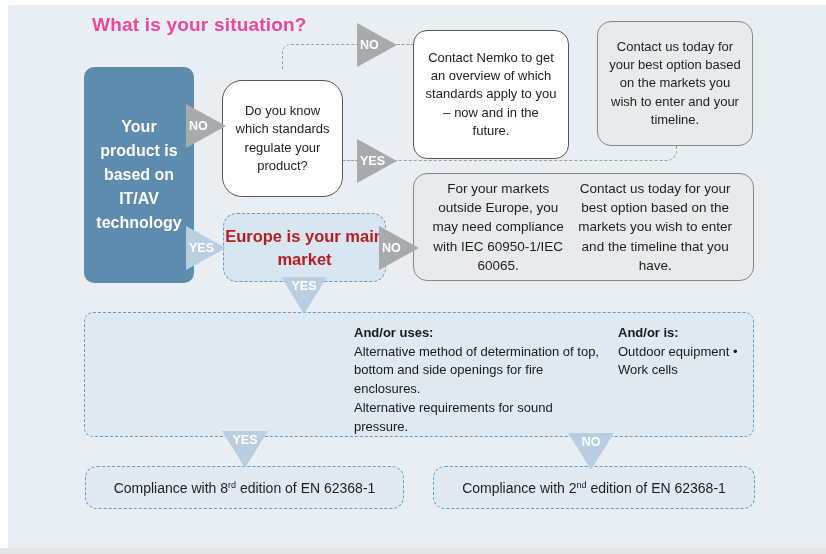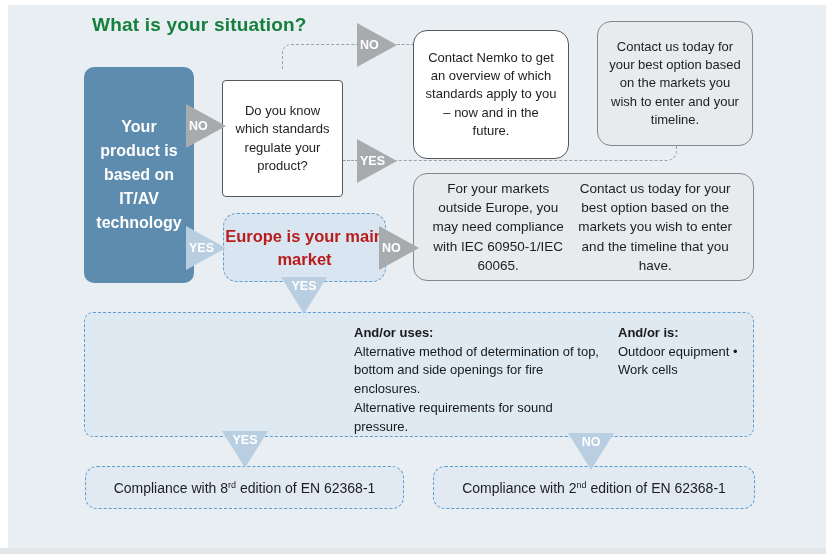--- a/index.html
+++ b/index.html
@@ -11,33 +11,33 @@
   .bg {
     position:absolute; left:8px; top:5px; width:818px; height:543px;
     background:#e9eef3;
   }
   .bottom-strip {
     position:absolute; left:0; top:548px; width:826px; height:6px;
     background:#e3e6e9;
   }
   .title {
     position:absolute; left:92px; top:14px;
-    font-size:19px; font-weight:700; color:#15803d; letter-spacing:.2px;
+    font-size:19px; font-weight:700; color:#ec4899; letter-spacing:.2px;
   }
   .box { position:absolute; display:flex; align-items:center; justify-content:center;
          text-align:center; color:#1c1e20; }
   .start-node {
     left:84px; top:67px; width:110px; height:216px;
     background:#5d8cae; border-radius:10px;
     color:#ffffff; font-weight:700; font-size:16px; line-height:1.5;
     padding:0 8px;
   }
   .white-node { background:#ffffff; border:1.5px solid #55585b; font-size:13px; line-height:1.4;margin-top:12px; }
   .gray-node  { background:#e9eaeb; border:1.5px solid #85888b; font-size:13px; line-height:1.4; }
-  .q-standards { left:222px; top:68px; width:121px; height:117px; border-radius:4px; padding:1px 8px; }
+  .q-standards { left:222px; top:68px; width:121px; height:117px; border-radius:20px; padding:1px 8px; }
   .nemko       { left:413px; top:18px;  width:156px; height:129px; border-radius:14px; padding:0 10px; }
   .contact     { left:597px; top:21px;  width:156px; height:125px; border-radius:14px; padding:0 9px; }
   .outside     { left:413px; top:173px; width:341px; height:108px; border-radius:14px;
                  flex-direction:row; gap:7px; padding:0 16px; font-size:13.5px; line-height:1.42; }
   .dashed-node { background:#dce7f1; border:1.5px dashed #5f9ccd; }
   .europe      { left:223px; top:213px; width:163px; height:69px; border-radius:14px;
                  background:#d9e5f0; font-size:16.5px; font-weight:700; color:#b91c1c; line-height:1.35; }
   .elements    { left:84px; top:312px; width:670px; height:125px; border-radius:9px;
                  background:#dfe9f1; display:block; text-align:left; }
   .col { position:absolute; top:11px; font-size:13px; line-height:1.44; color:#17191b; }

